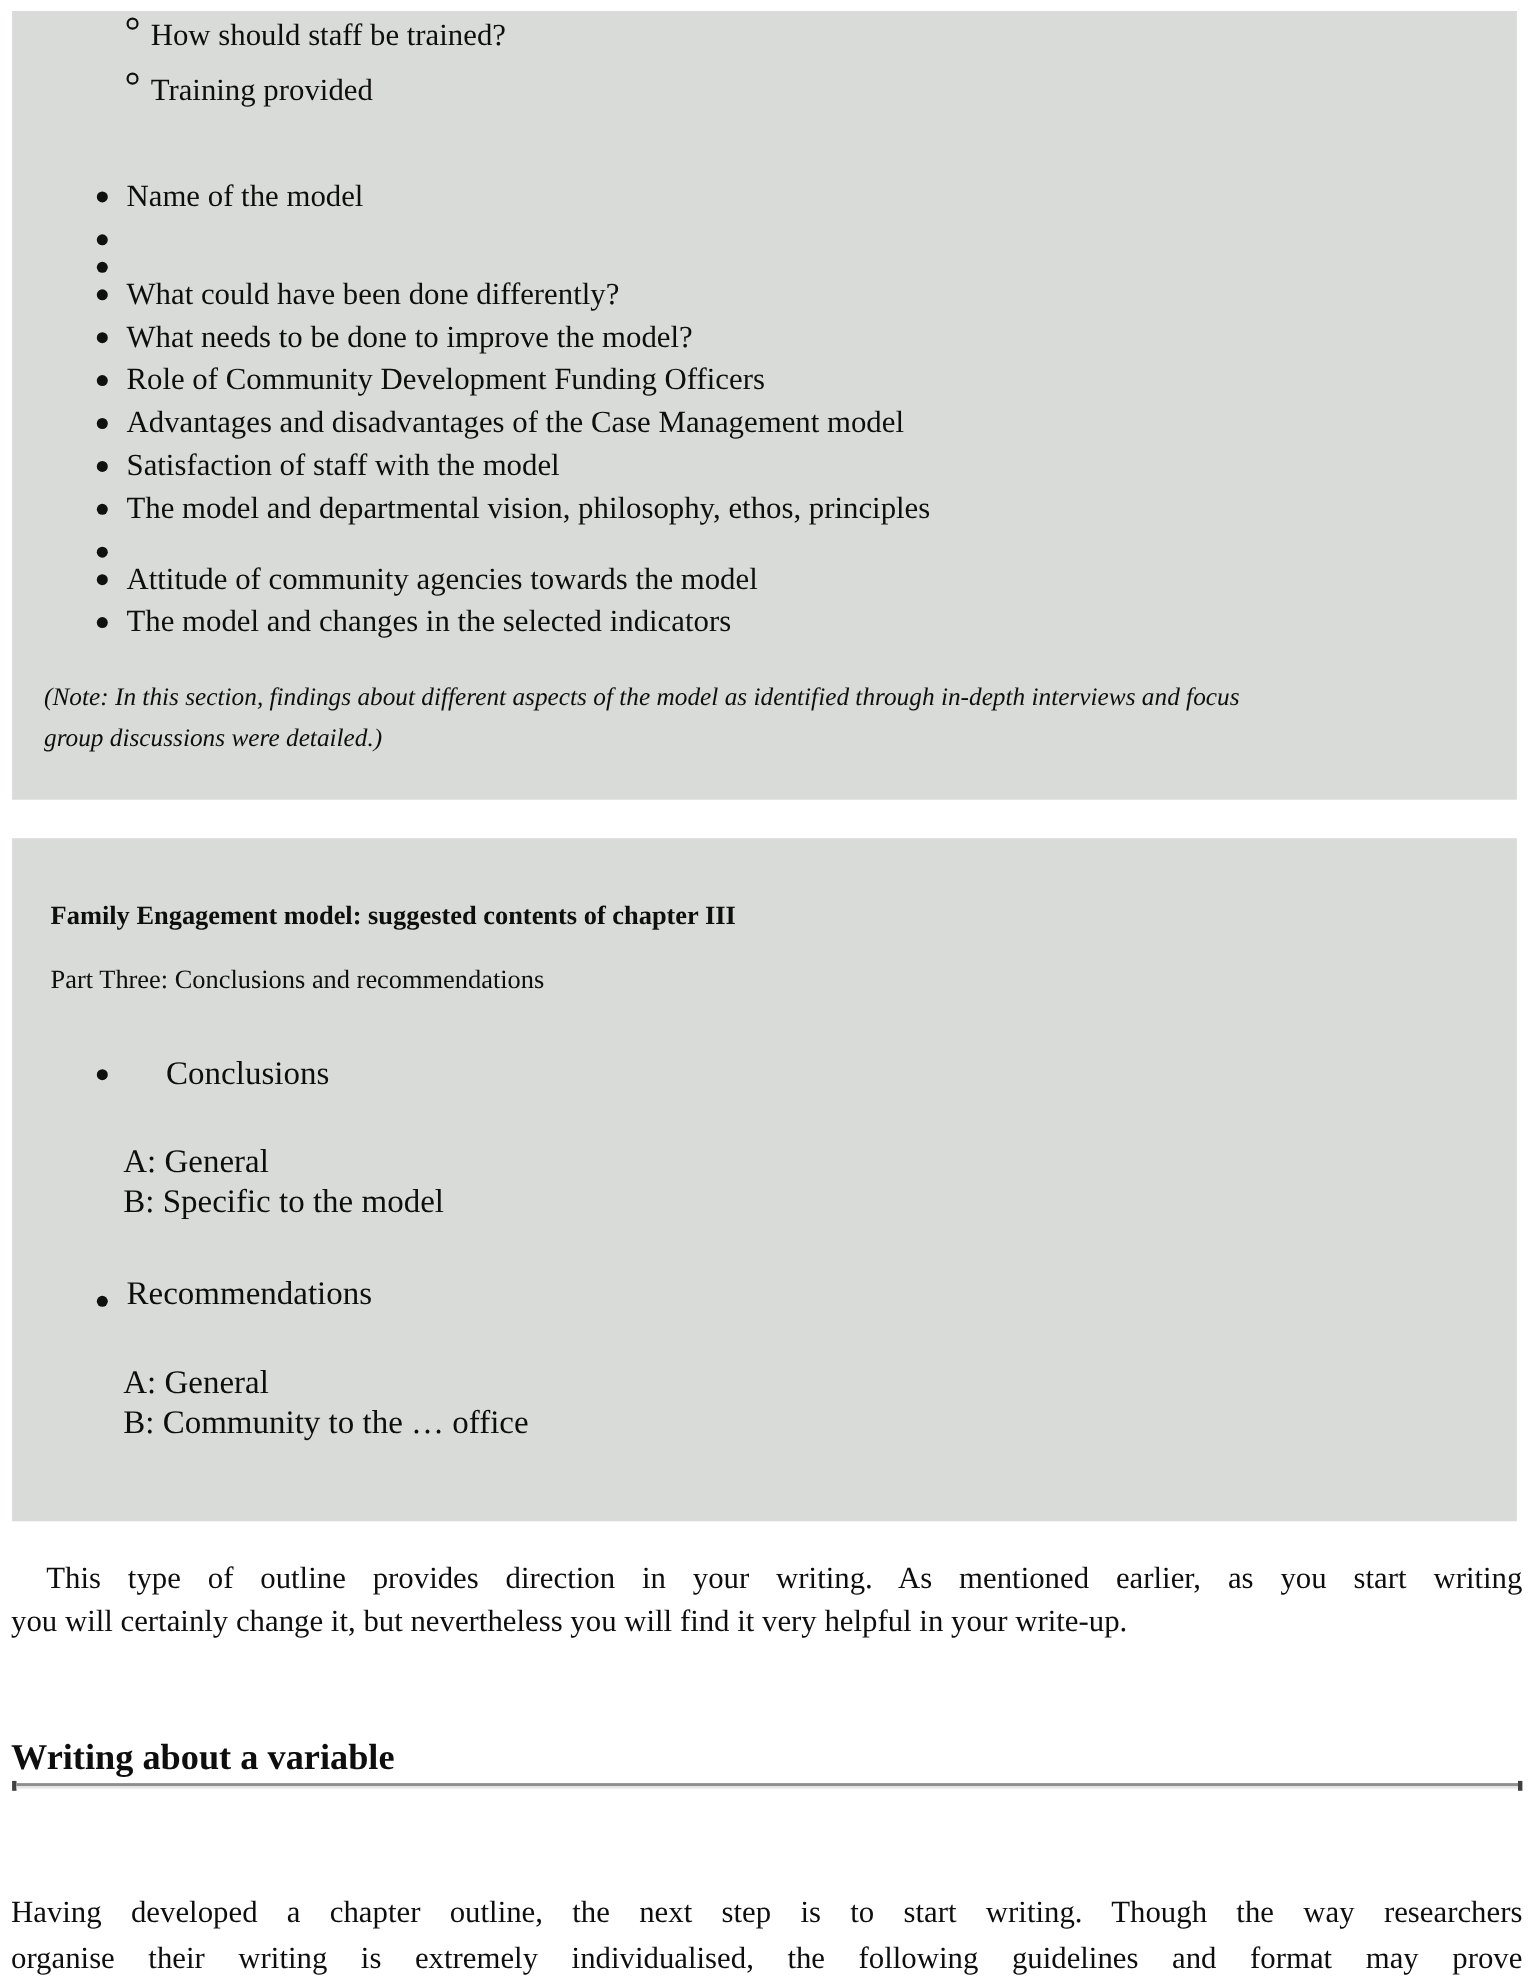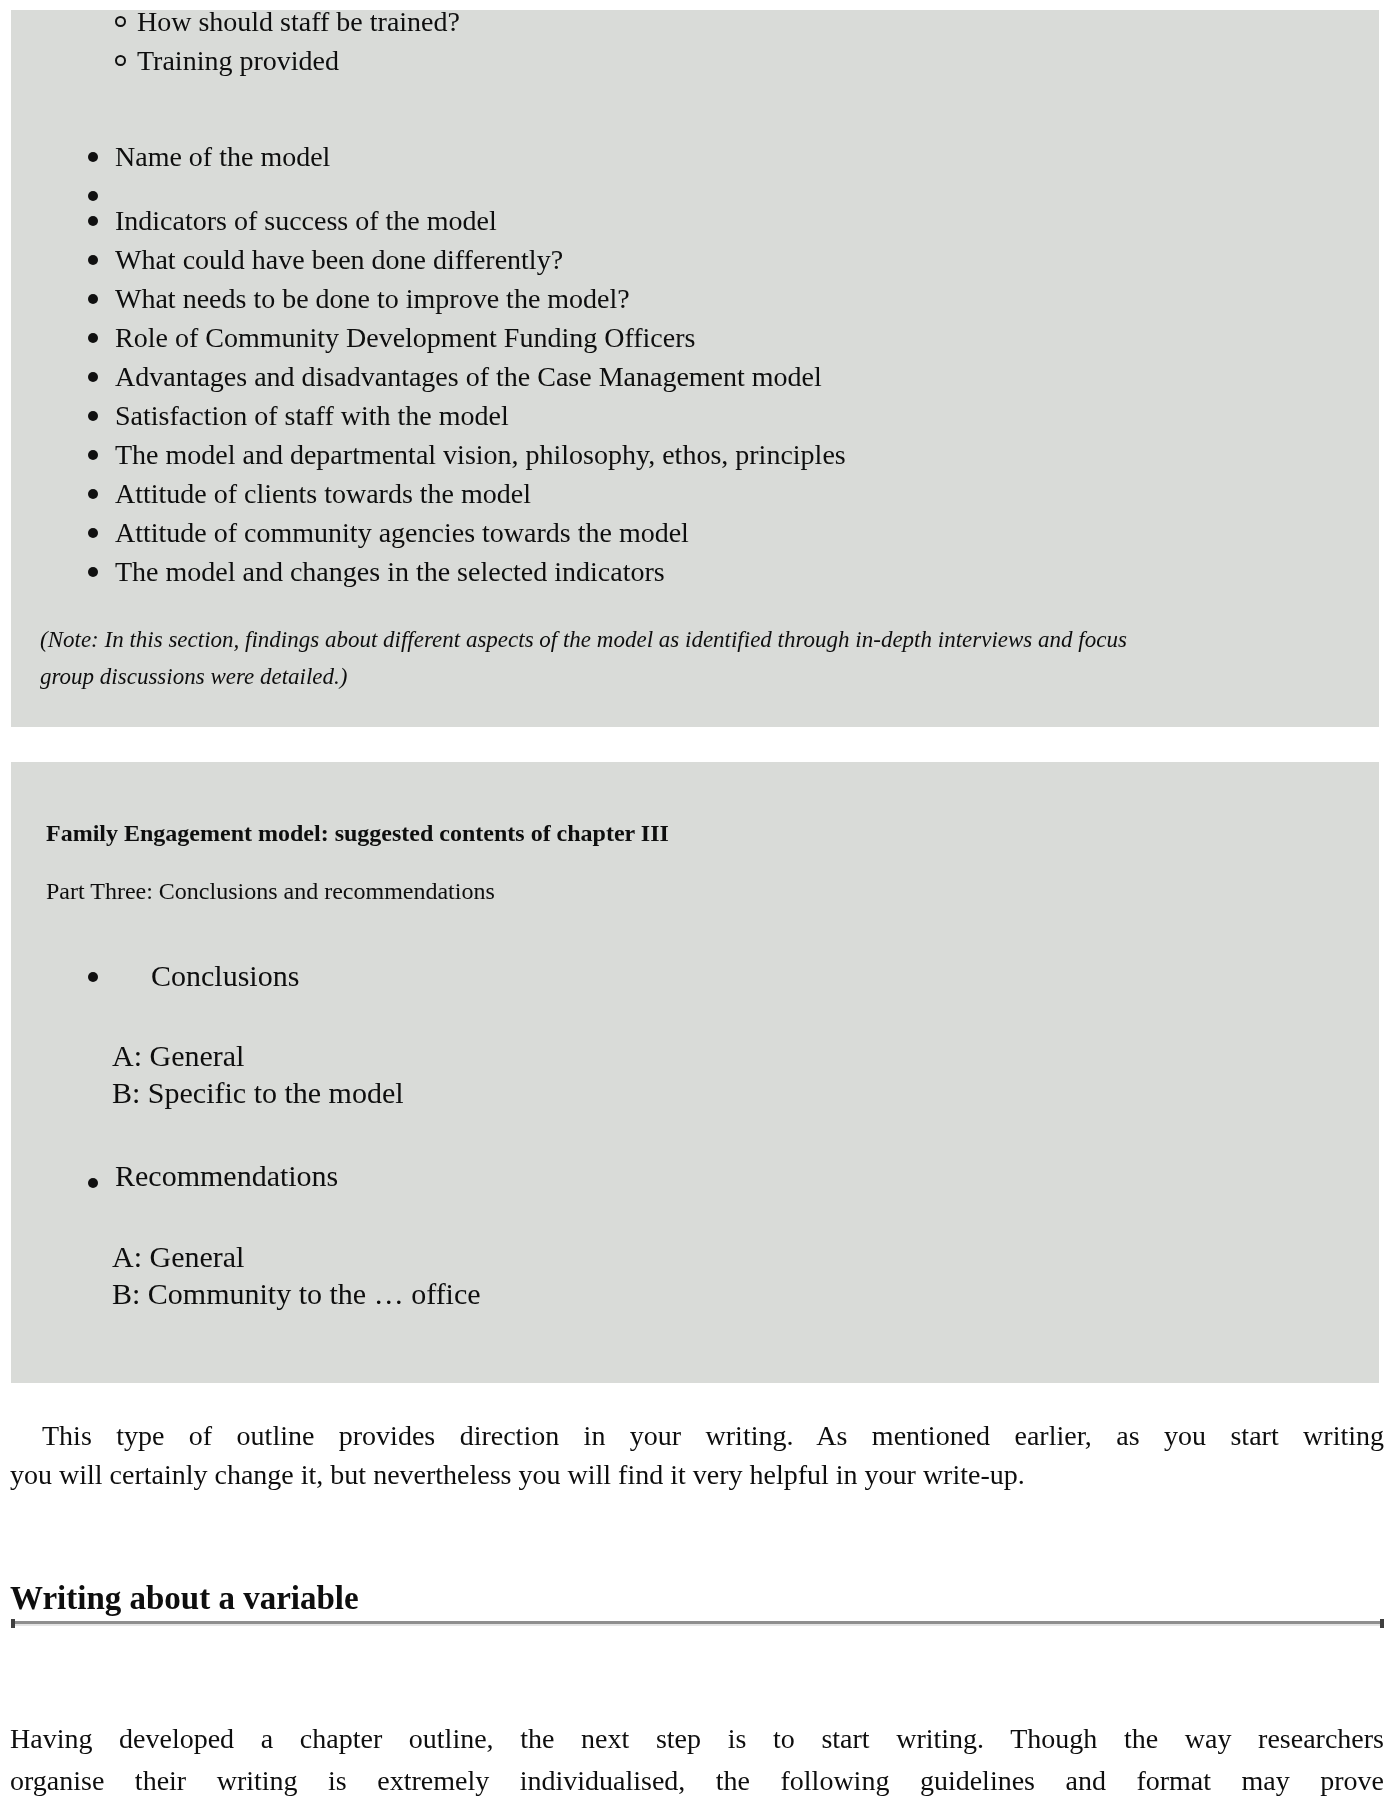--- a/index.html
+++ b/index.html
@@ -12,21 +12,21 @@
   .gbox { position:absolute; left:11px; width:1368px; background:#d9dbd8; overflow:hidden; }
   #box1 { top:10px; height:717px; }
   #box2 { top:762px; height:621px; }
 
   ul { list-style:none; }
 
   .sublist { margin-top:-8px; }
   .sublist li { display:flex; font-size:28px; line-height:39px; }
   .ring { flex:0 0 auto; width:11px; height:11px; border:2px solid #101010;
           border-radius:50%; margin:14px 0 0 104px; background:transparent; }
-  .sublist .txt { margin-left:11px; }
+  .sublist .txt { margin-left:11px;margin-top:11px; }
 
   .mainlist { margin-top:57px; }
   .mainlist li { display:flex; font-size:28px; line-height:39px; }
   .dot { flex:0 0 auto; width:10px; height:10px; background:#101010;
          border-radius:50%; margin:15px 0 0 77px; }
   .mainlist .txt, .b2li .txt { margin-left:17px; }
 
   .note { margin:30px 0 0 29px; font-style:italic; font-size:23px; line-height:37px; }
   .note div { white-space:nowrap; }
 
@@ -75,21 +75,20 @@
     <ul class="mainlist">
       <li>
           <span class="dot"></span>
           <span class="txt">Name of the model</span>
         </li>
       <li>
           <span class="dot"></span>
         </li>
       <li>
           <span class="dot"></span>
-          <span class="txt">Indicators of success of the model</span>
         </li>
       <li>
           <span class="dot"></span>
           <span class="txt">What could have been done differently?</span>
         </li>
       <li>
           <span class="dot"></span>
           <span class="txt">What needs to be done to improve the model?</span>
         </li>
       <li>
@@ -103,21 +102,20 @@
       <li>
           <span class="dot"></span>
           <span class="txt">Satisfaction of staff with the model</span>
         </li>
       <li>
           <span class="dot"></span>
           <span class="txt">The model and departmental vision, philosophy, ethos, principles</span>
         </li>
       <li>
           <span class="dot"></span>
-          <span class="txt">Attitude of clients towards the model</span>
         </li>
       <li>
           <span class="dot"></span>
           <span class="txt">Attitude of community agencies towards the model</span>
         </li>
       <li>
           <span class="dot"></span>
           <span class="txt">The model and changes in the selected indicators</span>
         </li>
     </ul>

